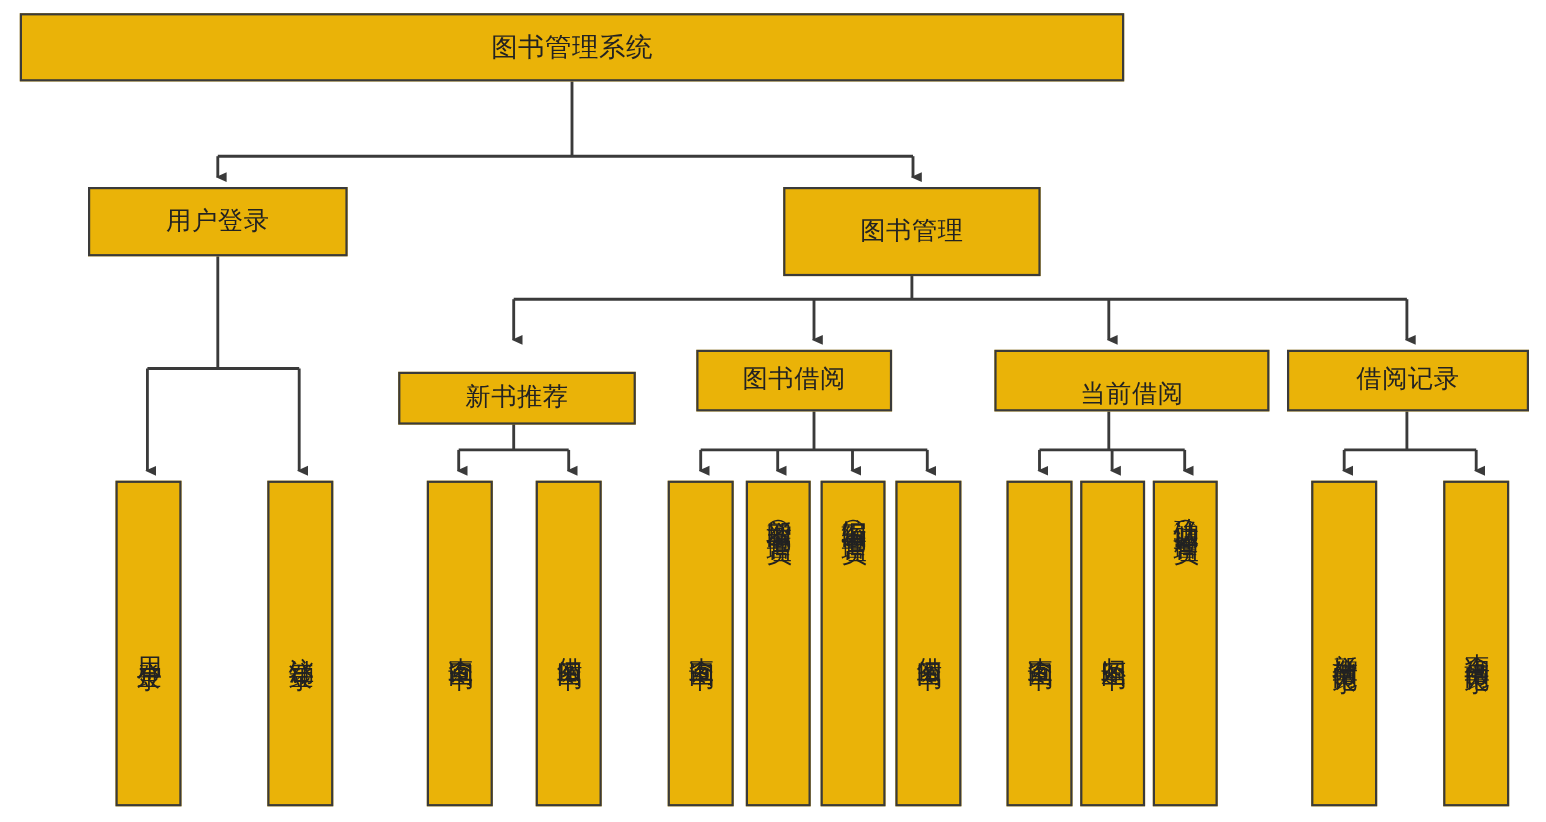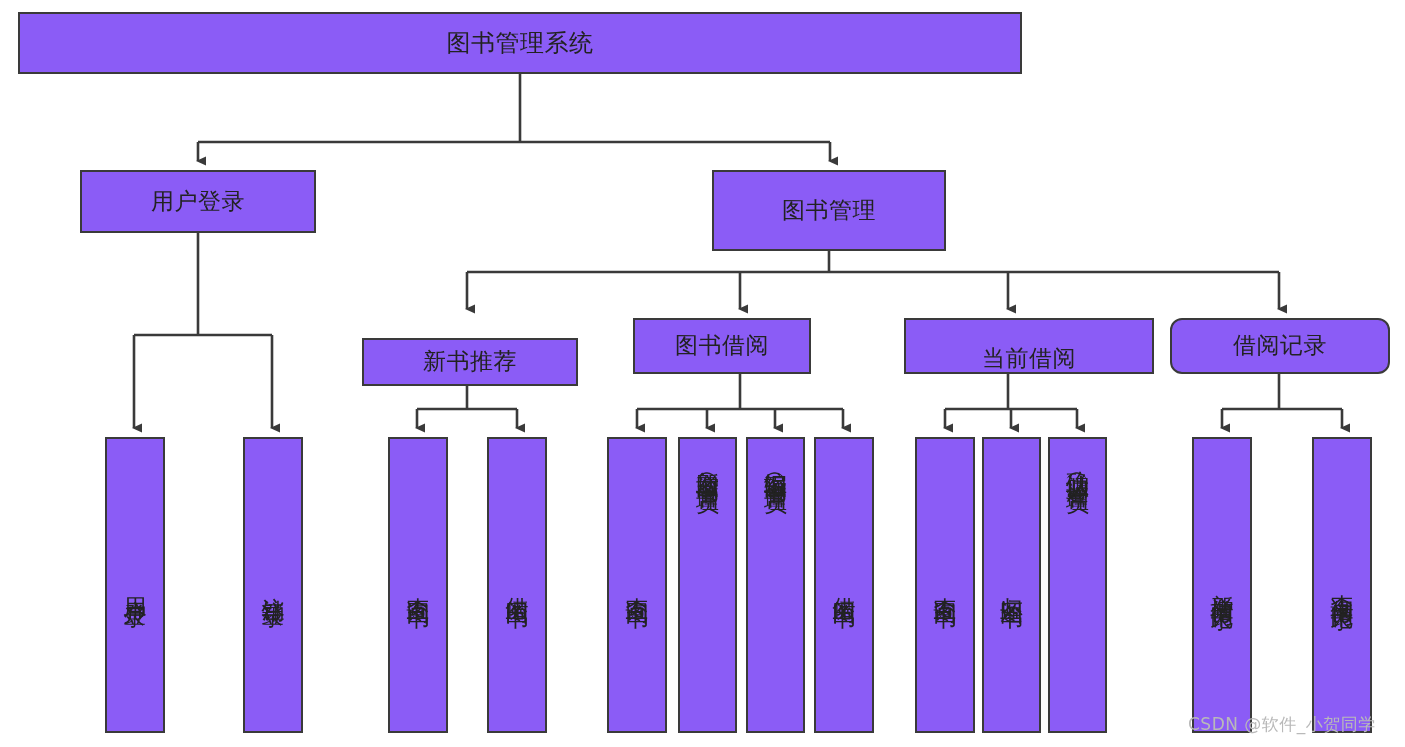--- a/index.html
+++ b/index.html
@@ -22,21 +22,21 @@
     left: 0;
     top: 0;
     width: 1405px;
     height: 747px;
     pointer-events: none;
   }
   .node {
     position: absolute;
     box-sizing: border-box;
     border: 2px solid #3a3a3a;
-    background: #8b5cf6;
+    background: #eab308;
     display: flex;
     align-items: center;
     justify-content: center;
     color: #222222;
   }
   .node .label {
     display: block;
     text-align: center;
     line-height: 1.12;
     letter-spacing: 0.5px;
@@ -141,21 +141,21 @@
 
   <div class="node horiz" style="left:362px; top:318px; width:216px; height:48px;margin-top:20px;">
     <span class="label">新书推荐</span>
   </div>
   <div class="node horiz" style="left:633px; top:318px; width:178px; height:56px;">
     <span class="label">图书借阅</span>
   </div>
   <div class="node horiz" style="left:904px; top:318px; width:250px; height:56px;align-items:flex-end;">
     <span class="label">当前借阅</span>
   </div>
-  <div class="node horiz" style="left:1170px; top:318px; width:220px; height:56px;border-radius:12px;">
+  <div class="node horiz" style="left:1170px; top:318px; width:220px; height:56px;">
     <span class="label">借阅记录</span>
   </div>
 
   <div class="node vert mid" style="left:105px; top:437px; width:60px; height:296px;">
     <span class="label">用户登录</span>
   </div>
   <div class="node vert mid" style="left:243px; top:437px; width:60px; height:296px;">
     <span class="label">注销登录</span>
   </div>
 
@@ -189,15 +189,14 @@
     <span class="label">确认归还（管理员）</span>
   </div>
 
   <div class="node vert mid" style="left:1192px; top:437px; width:60px; height:296px;">
     <span class="label">新增借阅记录</span>
   </div>
   <div class="node vert mid" style="left:1312px; top:437px; width:60px; height:296px;">
     <span class="label">查询借阅记录</span>
   </div>
 
-  <div id="watermark">CSDN @软件_小贺同学</div>
 
 </div>
 
 </body></html>

